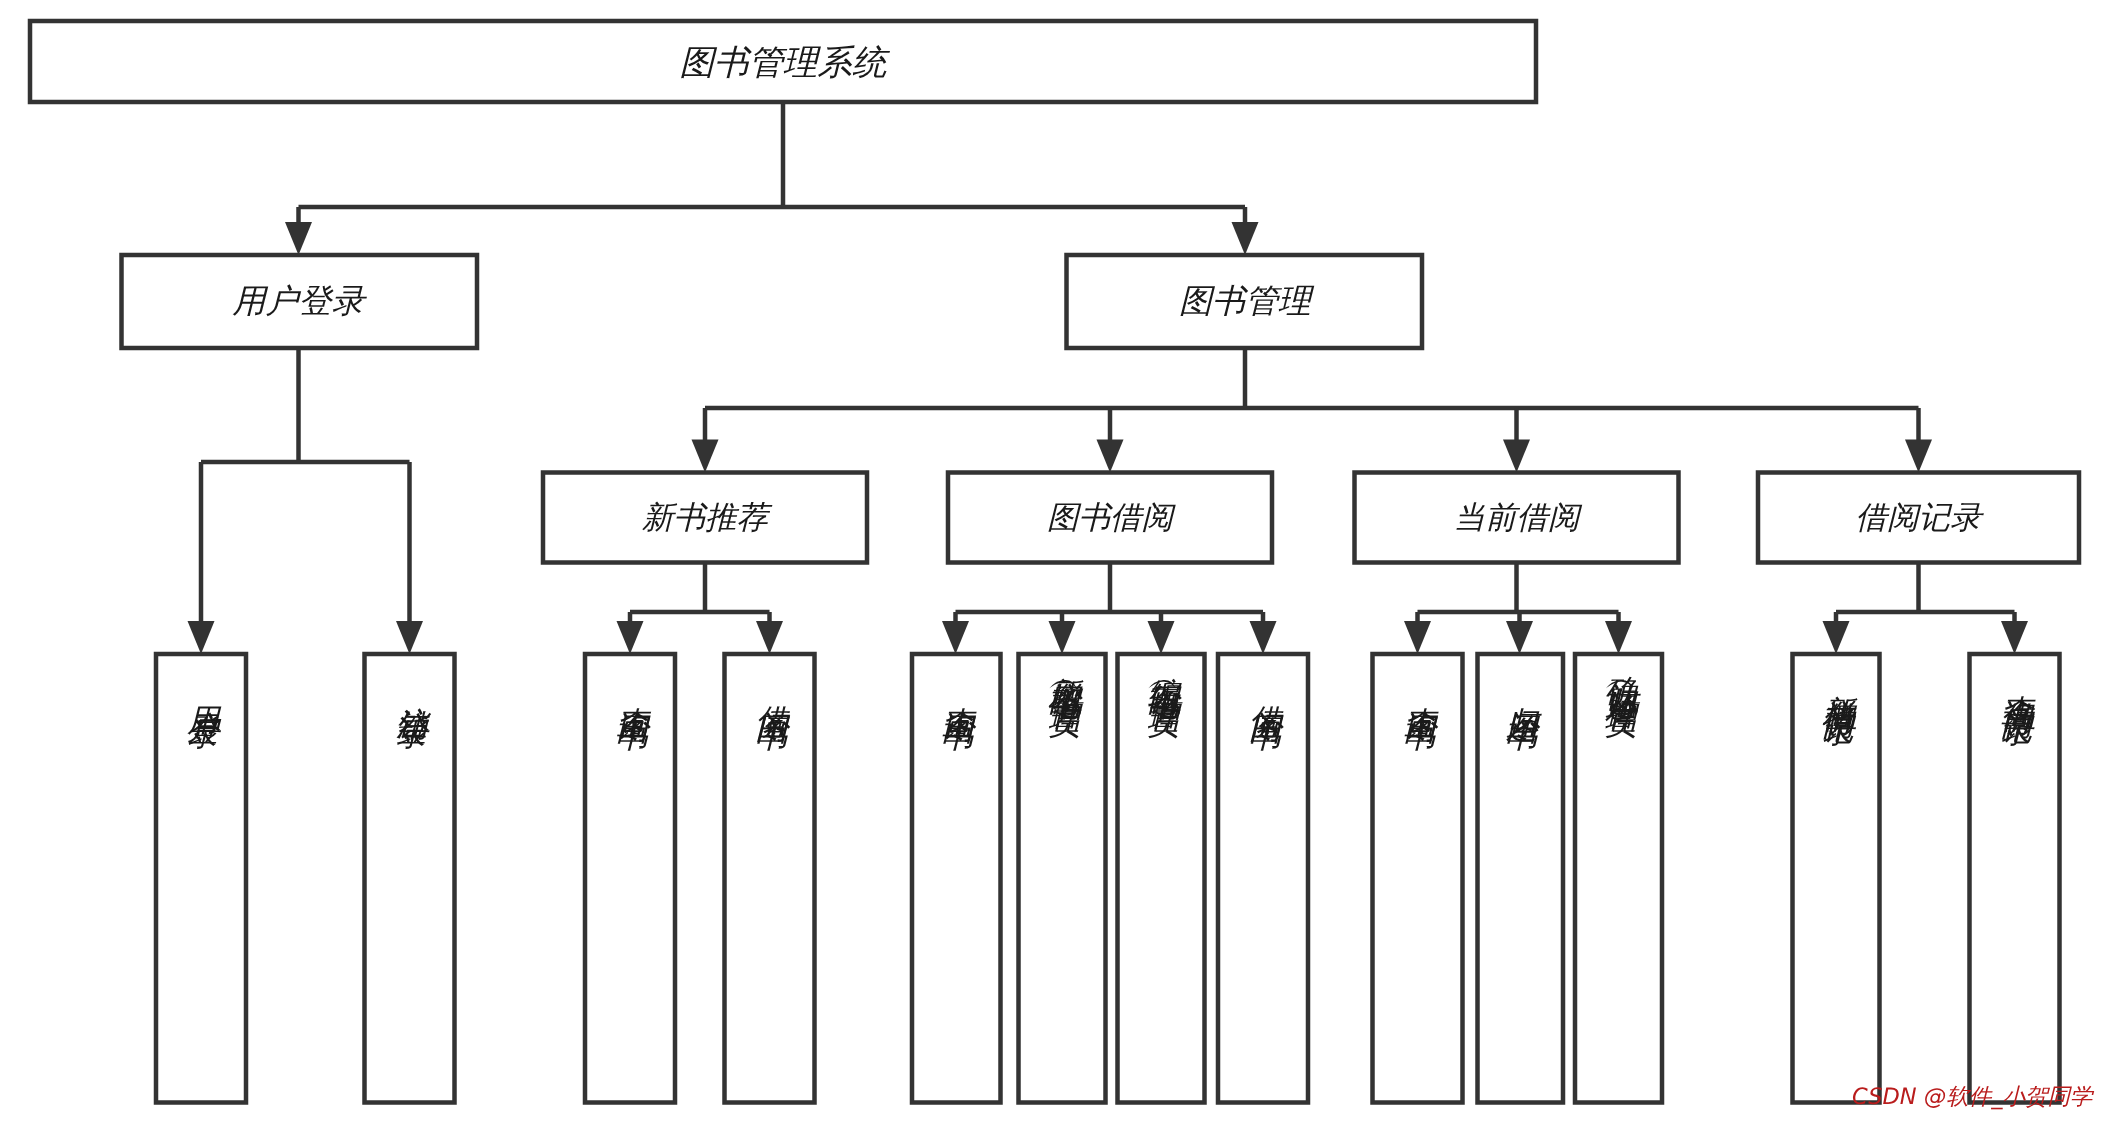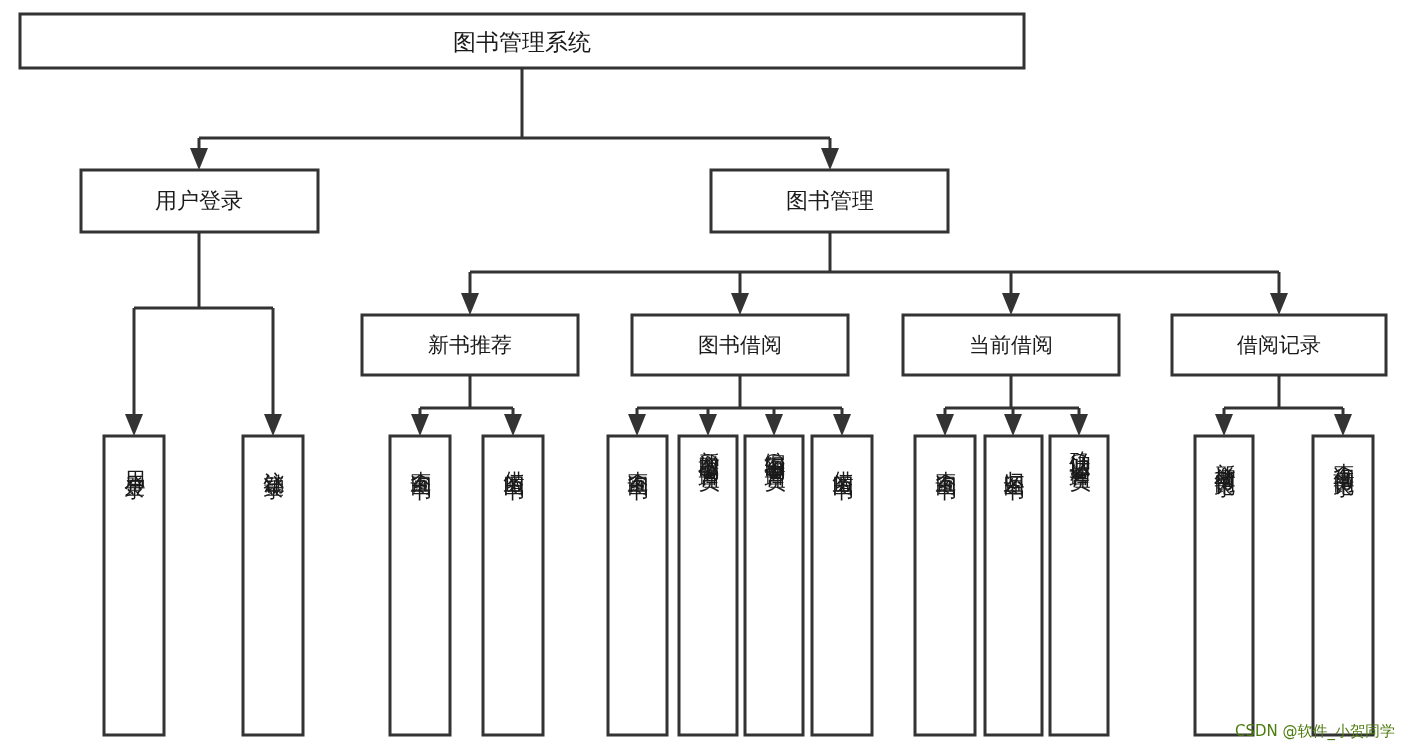--- a/index.html
+++ b/index.html
@@ -1,21 +1,21 @@
 <!DOCTYPE html>
 <html><head>
 <meta charset="utf-8">
 <style>
   html,body{margin:0;padding:0;background:#ffffff;}
   body{
     width:1405px;height:747px;
     font-family:"DejaVu Sans","Liberation Sans",sans-serif;
     overflow:hidden;
   }
-  #stage{position:relative;width:1405px;height:747px;background:#fff;}
+  #stage{position:relative;width:1405px;height:747px;background:#fff;font-style:italic;}
   svg#diagram{position:absolute;left:0;top:0;width:1405px;height:747px;}
   .node-rect{fill:#ffffff;stroke:#333333;stroke-width:3;}
   .conn{stroke:#333333;stroke-width:3;fill:none;}
   .arrow-head{fill:#333333;stroke:none;}
   .node-label{
     fill:#1a1a1a;
     font-family:"DejaVu Sans","Liberation Sans",sans-serif;
     text-anchor:middle;
     dominant-baseline:middle;
   }
@@ -25,21 +25,21 @@
   .vert-label{
     font-size:21px;
     writing-mode:vertical-rl;
     text-orientation:upright;
     letter-spacing:3px;
   }
   .watermark{
     position:absolute;
     right:10px;bottom:6px;
     font-size:15px;
-    color:#4d7c0f;
+    color:#b91c1c;
     font-family:"DejaVu Sans","Liberation Sans",sans-serif;
     white-space:nowrap;
     pointer-events:none;
   }
 </style>
 </head>
 <body>
 
 <div id="stage">
 

